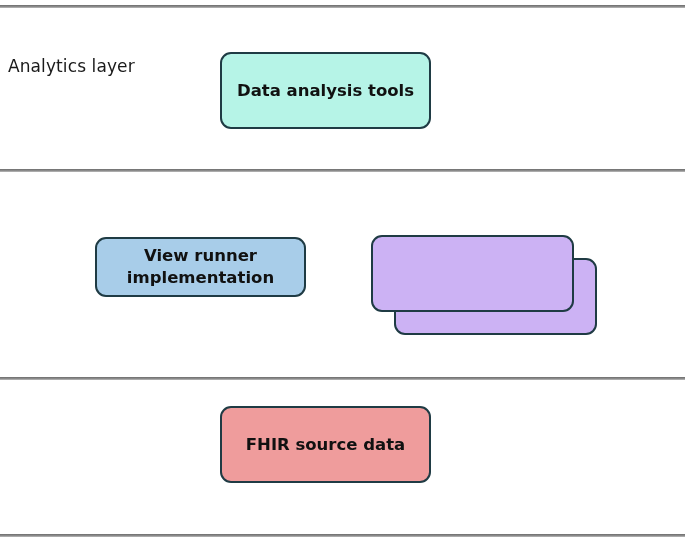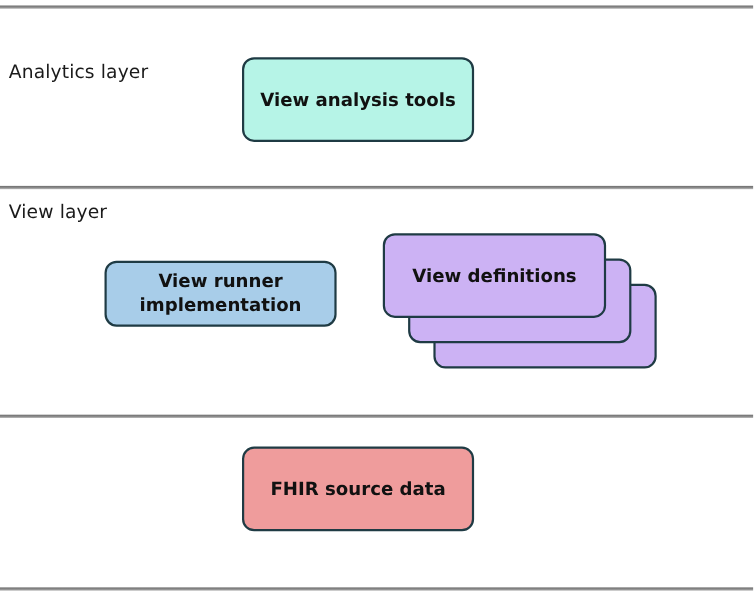--- a/index.html
+++ b/index.html
@@ -119,36 +119,32 @@
 </head>
 <body>
 
 <div id="canvas">
 
   <div class="divider" id="div-top"></div>
 
   <div class="layer-label" id="label-analytics">Analytics layer</div>
 
   <div class="node" id="node-analysis-tools">
-    <span>View analysis tools</span>
+    <span>Data analysis tools</span>
   </div>
 
   <div class="divider" id="div-mid1"></div>
 
-  <div class="layer-label" id="label-view">View layer</div>
 
   <div class="node" id="node-view-runner">
     <span>View runner implementation</span>
   </div>
 
   <div class="stack-card" id="card-back"></div>
   <div class="stack-card" id="card-middle"></div>
-  <div class="stack-card" id="card-front">
-    <span>View definitions</span>
-  </div>
 
   <div class="divider" id="div-mid2"></div>
 
 
   <div class="node" id="node-fhir-source">
     <span>FHIR source data</span>
   </div>
 
   <div class="divider" id="div-bottom"></div>
 

